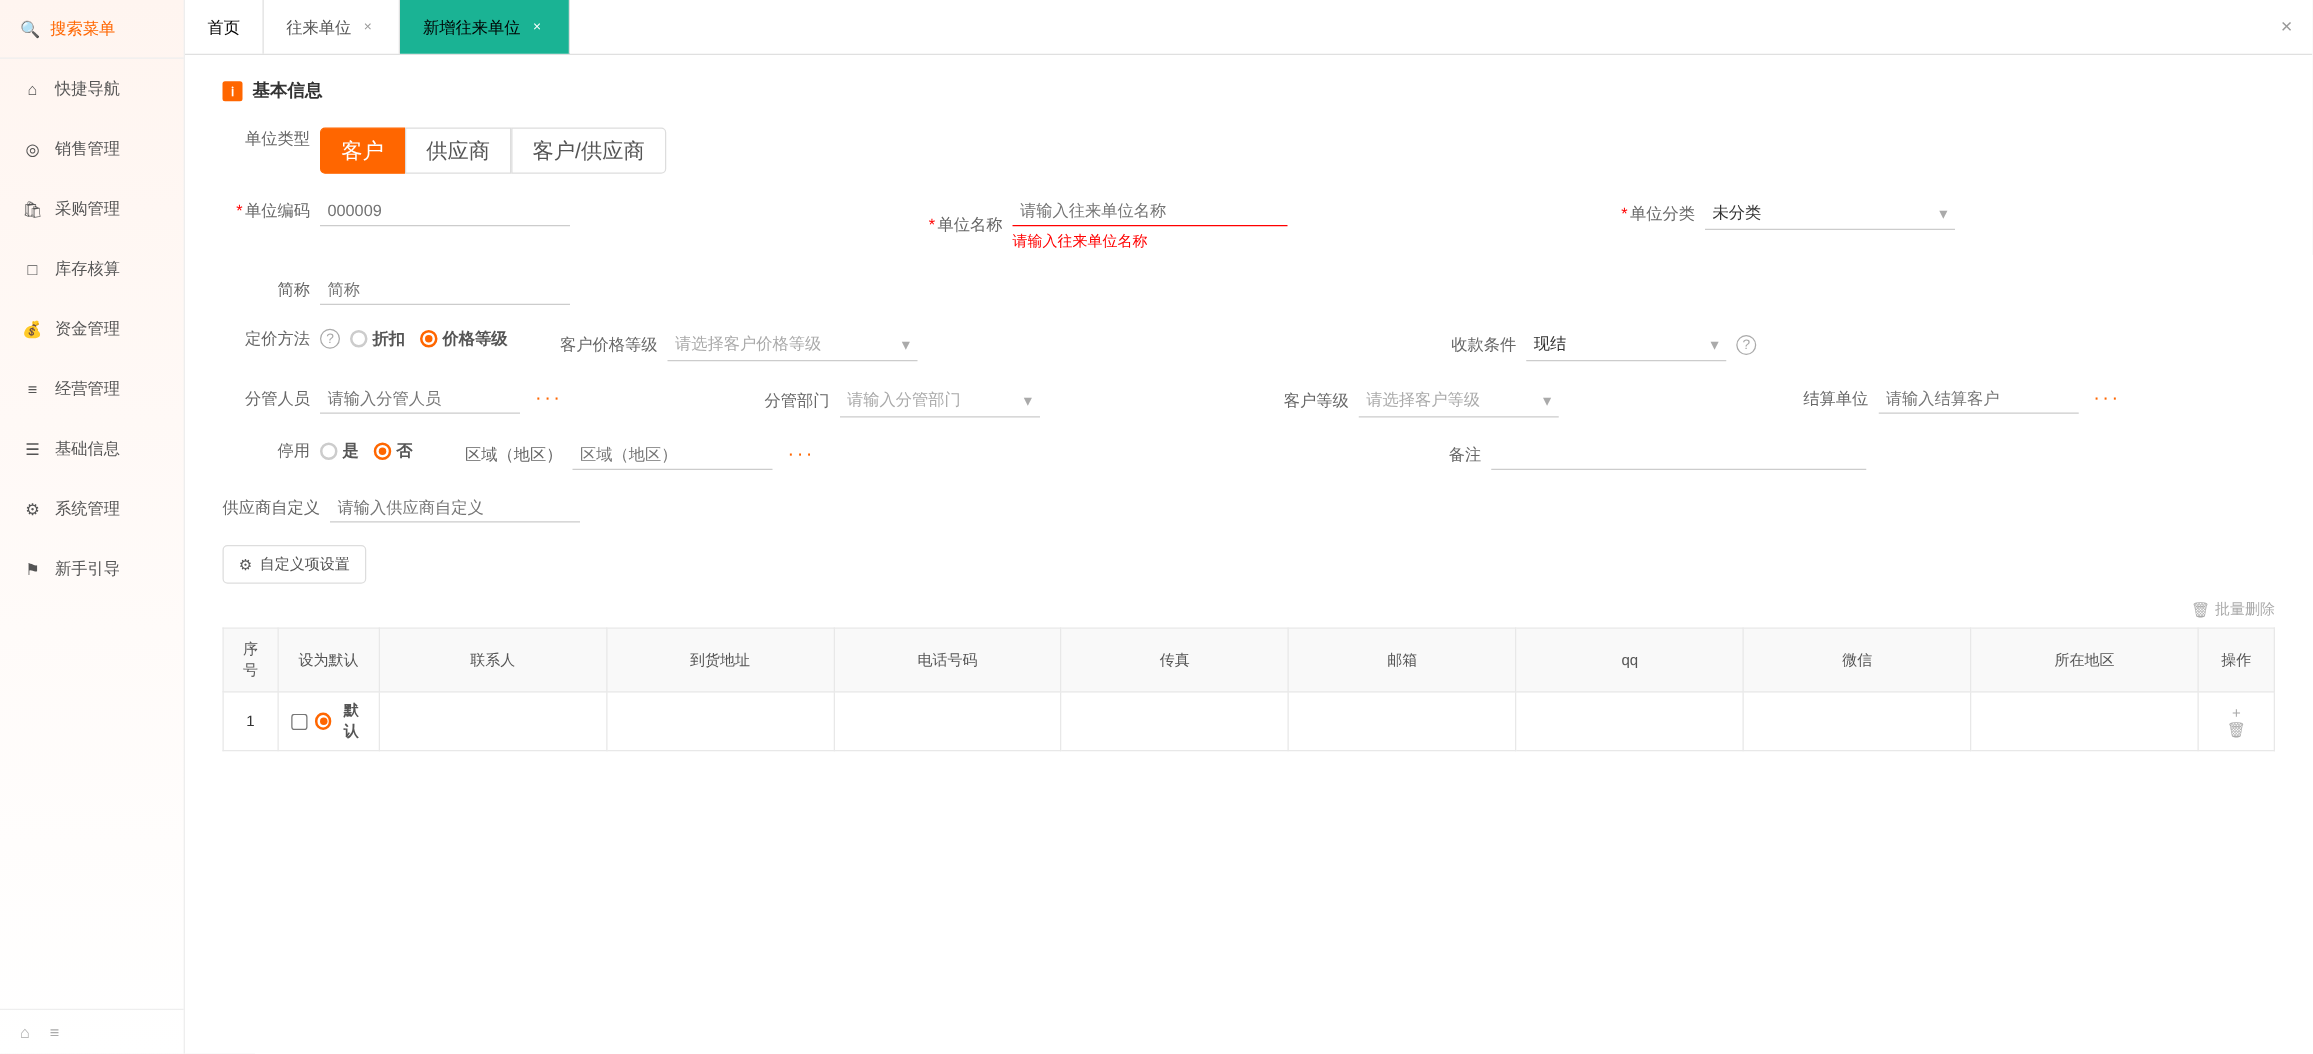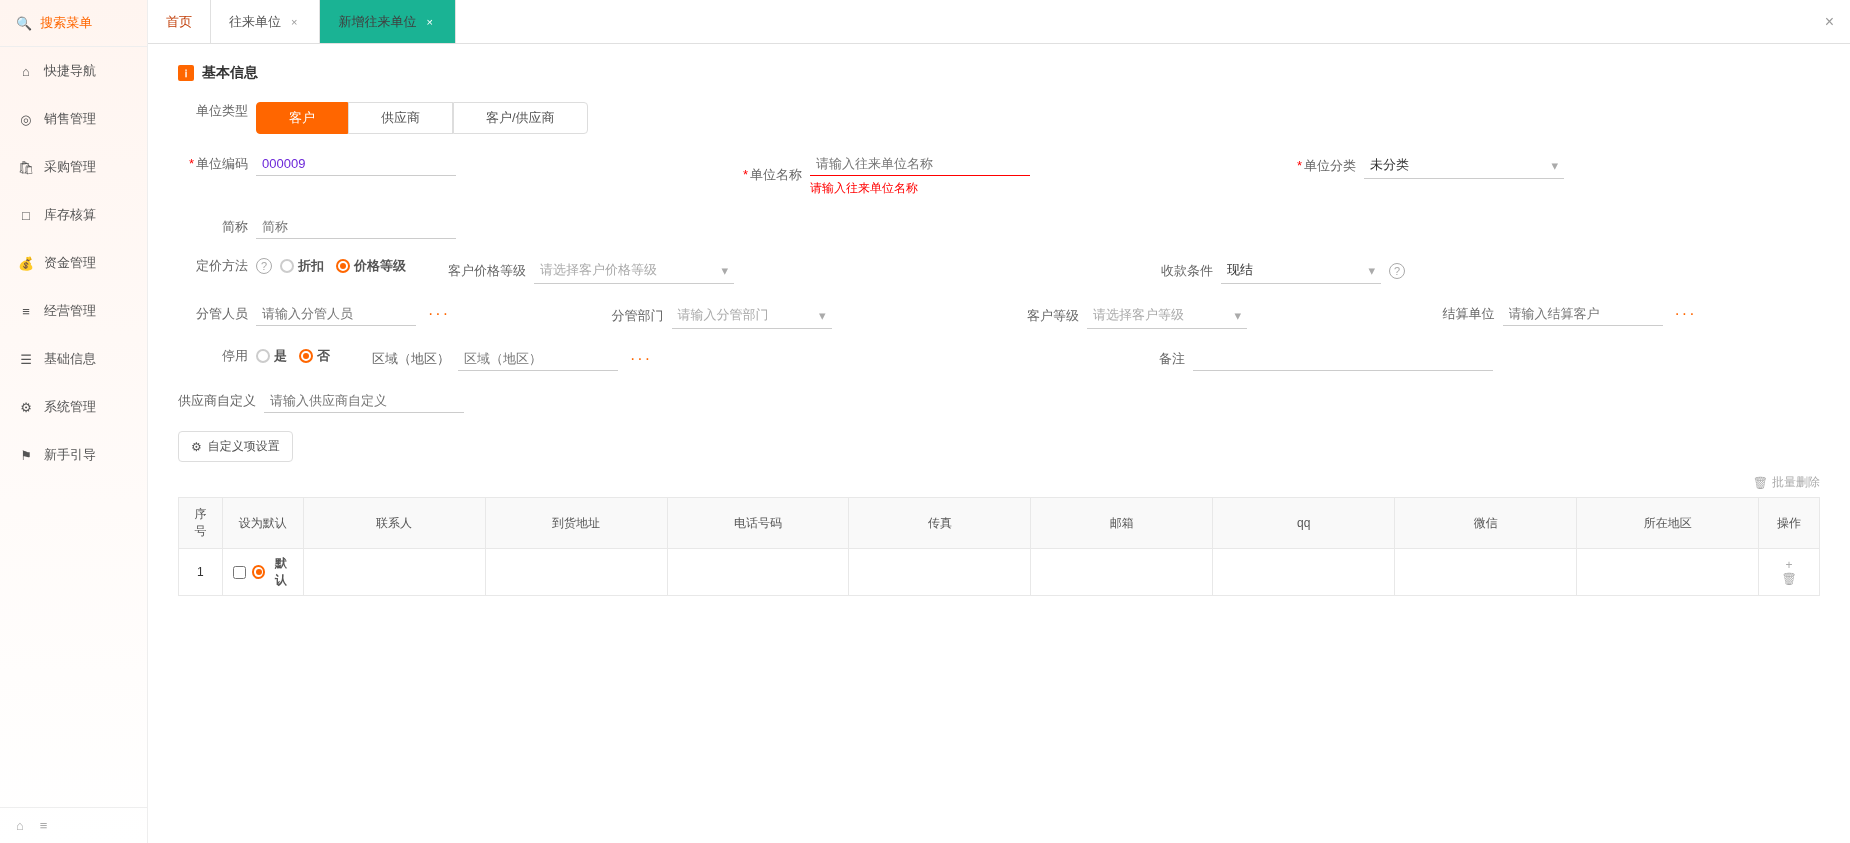--- a/index.html
+++ b/index.html
@@ -71,34 +71,34 @@
       cursor: pointer;
       color: #555;
       font-size: 13px;
       border-right: 1px solid #e0e0e0;
     }
     .tab.active {
       background: #fff;
       color: #fff;
       background-color: #1ab394;
     }
-    .tab.active .tab-label { color: #404040; }
+    .tab.active .tab-label { color: #000000; }
     .tab .tab-close {
       font-size: 11px;
       color: #999;
       cursor: pointer;
       padding: 2px 4px;
     }
     .tab.active .tab-close { color: #fff; }
     .tab-home {
       padding: 0 18px;
       height: 100%;
       display: flex;
       align-items: center;
-      color: #c2410c;
+      color: #000000;
       cursor: pointer;
       border-right: 1px solid #e0e0e0;
     }
     .tab-spacer { flex: 1; }
     .tab-close-all {
       padding: 0 16px;
       color: #999;
       cursor: pointer;
       font-size: 16px;
     }
@@ -154,36 +154,36 @@
     }
     .required-star { color: red; margin-right: 2px; }
     .form-input {
       border: none;
       border-bottom: 1px solid #ccc;
       padding: 4px 6px;
       font-size: 13px;
       outline: none;
       background: transparent;
       min-width: 160px;
-      color: #6d28d9;
+      color: #737373;
     }
     .form-input.error { border-bottom-color: red; }
     .error-msg { color: red; font-size: 12px; margin-top: 2px; }
 
     
     .unit-type-group {
       display: flex;
       gap: 0;
     }
     .unit-btn {
-      padding: 6px 32px;
+      padding: 6px 16px;
       border: 1px solid #ddd;
       background: #fff;
       cursor: pointer;
-      font-size: 13px;
+      font-size: 17px;
       color: #555;
     }
     .unit-btn:first-child { border-radius: 4px 0 0 4px; }
     .unit-btn:last-child { border-radius: 0 4px 4px 0; }
     .unit-btn.active {
       background: #f60;
       color: #fff;
       border-color: #f60;
     }
 

